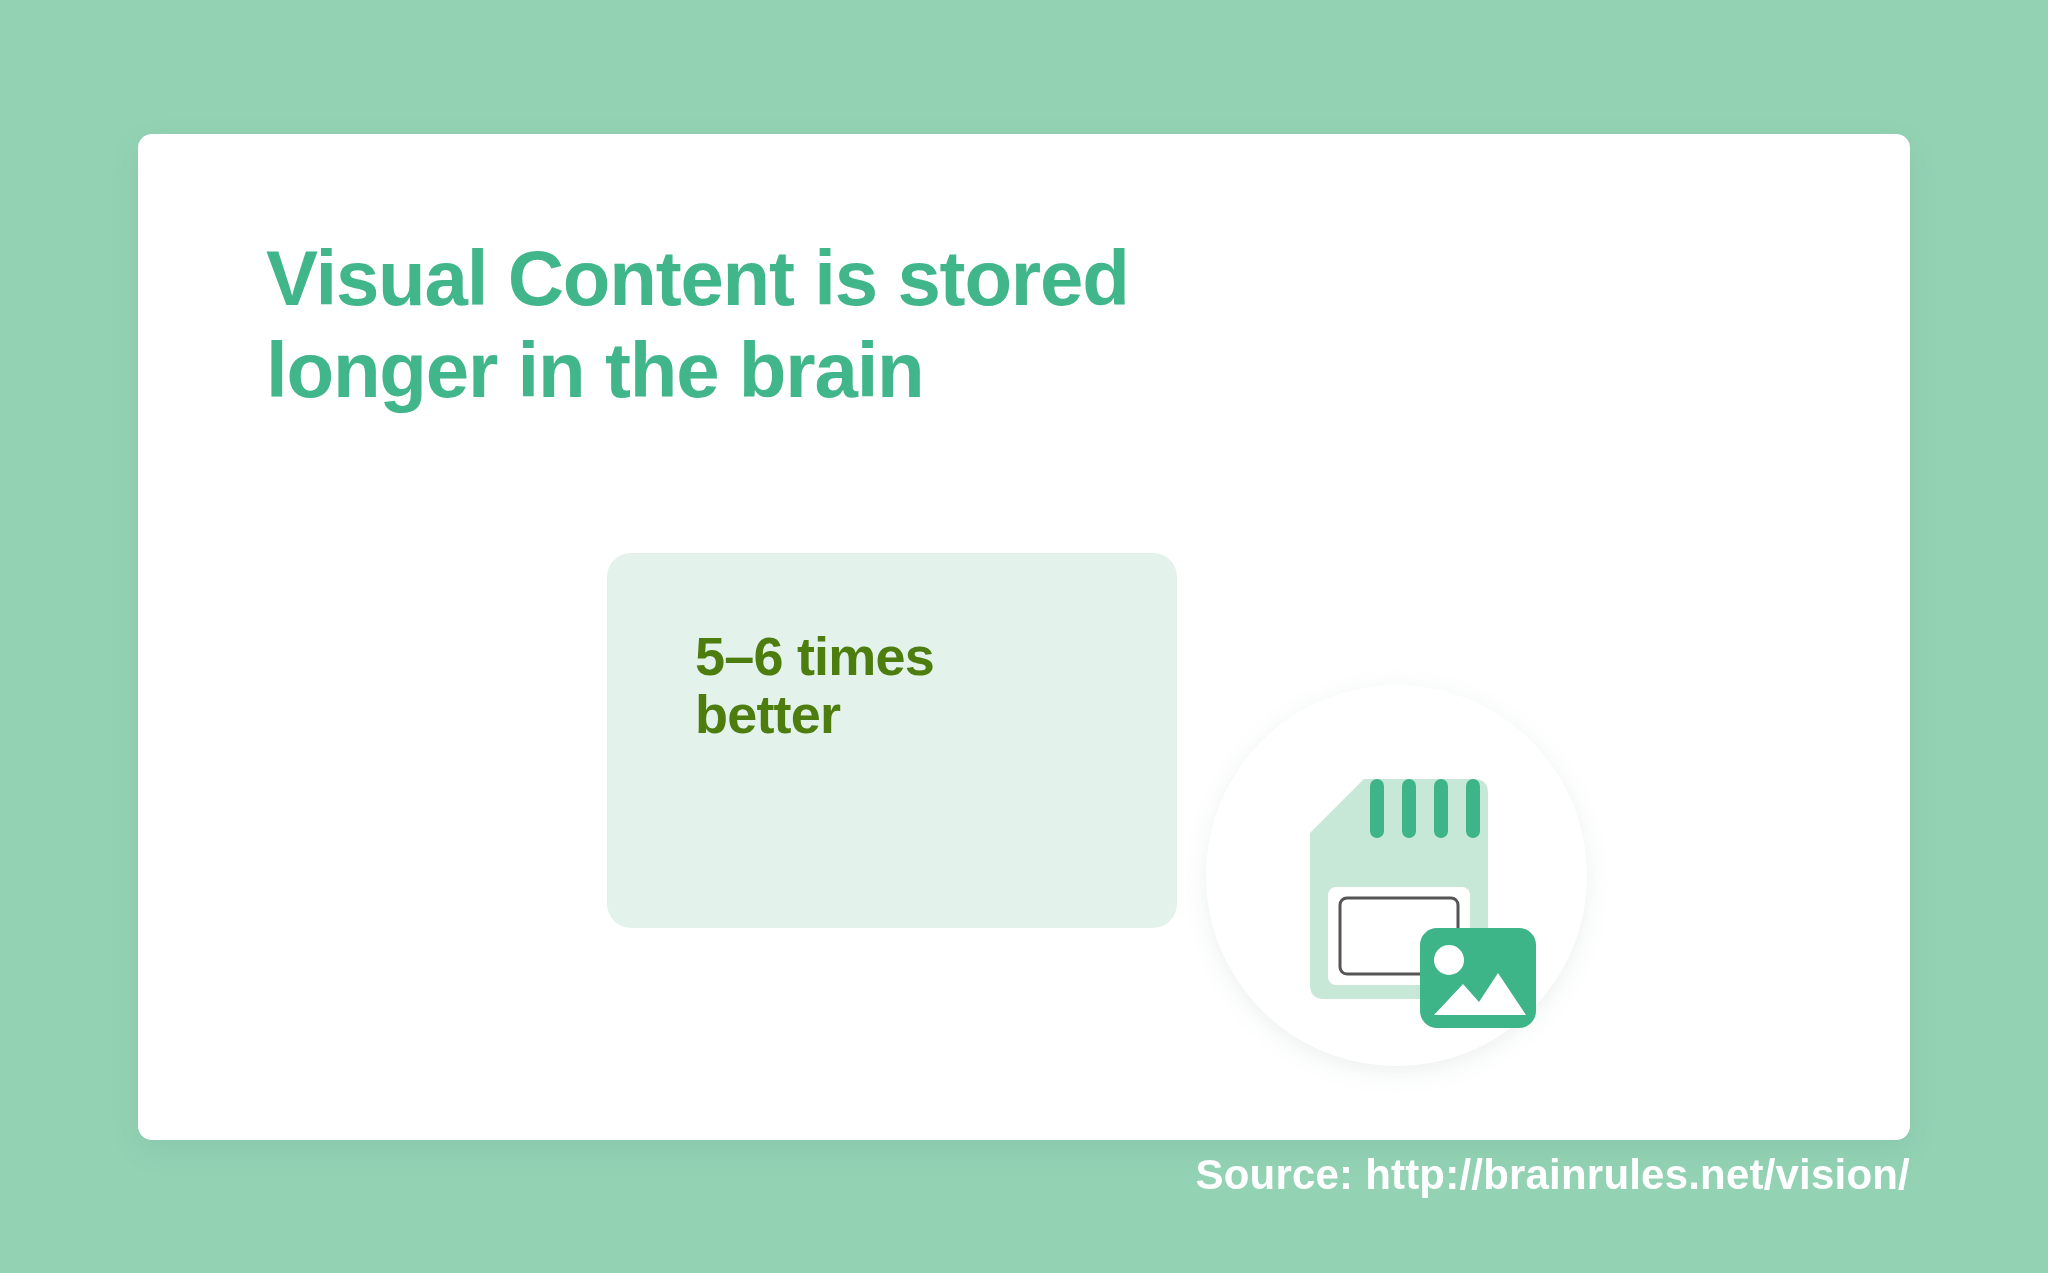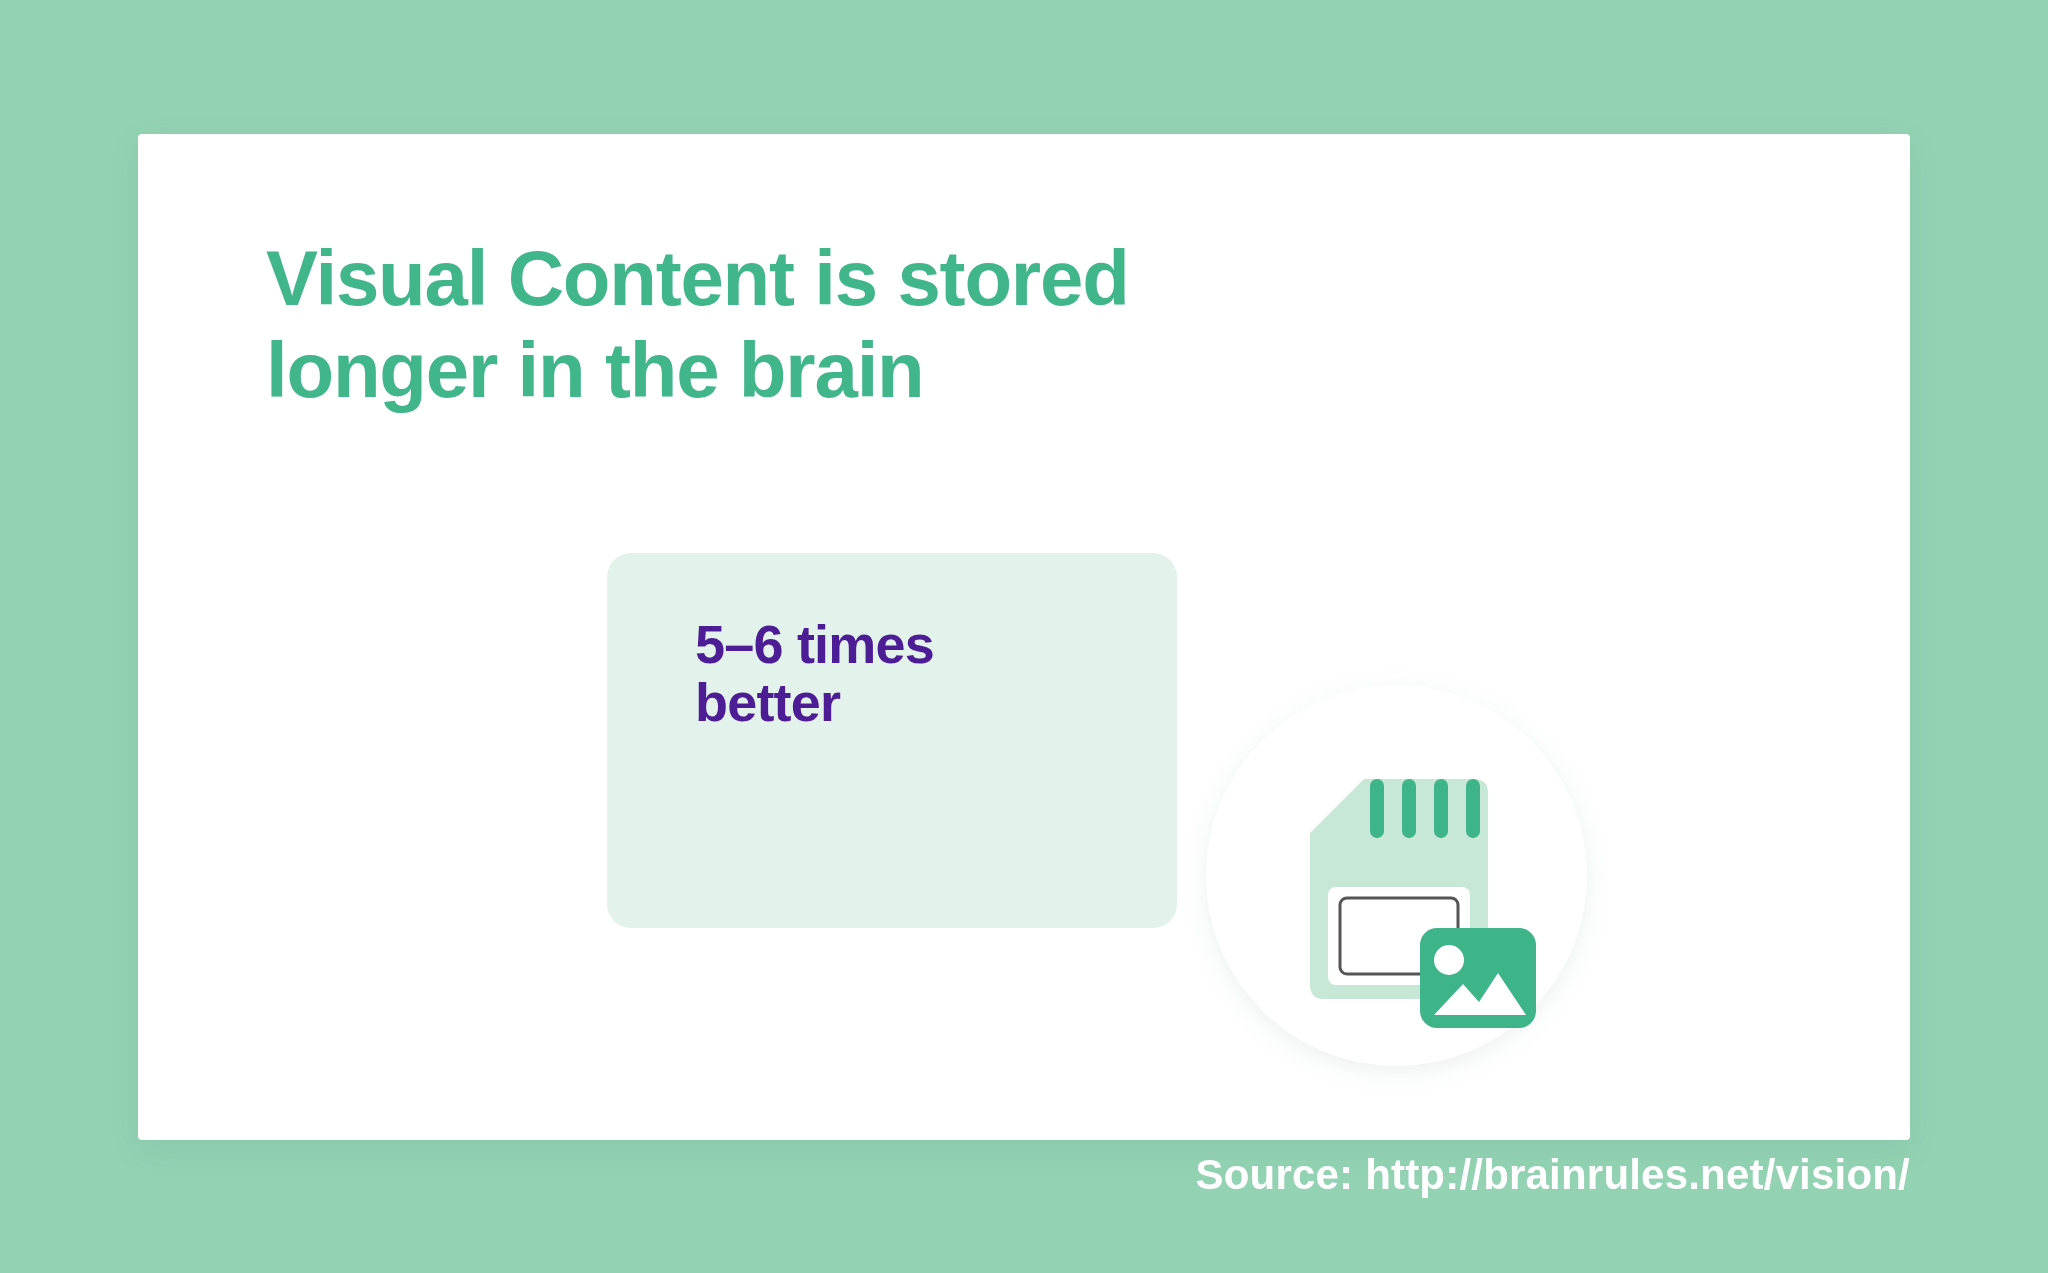--- a/index.html
+++ b/index.html
@@ -22,21 +22,21 @@
   }
 
   
   #content-card {
     position: absolute;
     left: 138px;
     top: 134px;
     width: 1772px;
     height: 1006px;
     background: #ffffff;
-    border-radius: 4px;
+    border-radius: 14px;
     box-shadow: 0 10px 30px rgba(60, 110, 90, 0.10);
     overflow: hidden;
   }
 
   
   #headline {
     position: absolute;
     left: 128px;
     top: 98px;
     width: 1200px;
@@ -79,22 +79,22 @@
     color: #4b4b4b;
     font-family: "Liberation Sans", sans-serif;
     font-weight: 400;
     font-size: 38px;
     line-height: 48px;
     letter-spacing: 0px;
     white-space: pre-line;
   }
 
   #stat-value {
-    margin-top: 14px;
-    color: #4c1d95;
+    margin-top: 26px;
+    color: #4d7c0f;
     font-family: "Liberation Sans", sans-serif;
     font-weight: 700;
     font-size: 54px;
     line-height: 58px;
     letter-spacing: -0.8px;
     white-space: pre-line;
   }
 
   
   #icon-circle {

